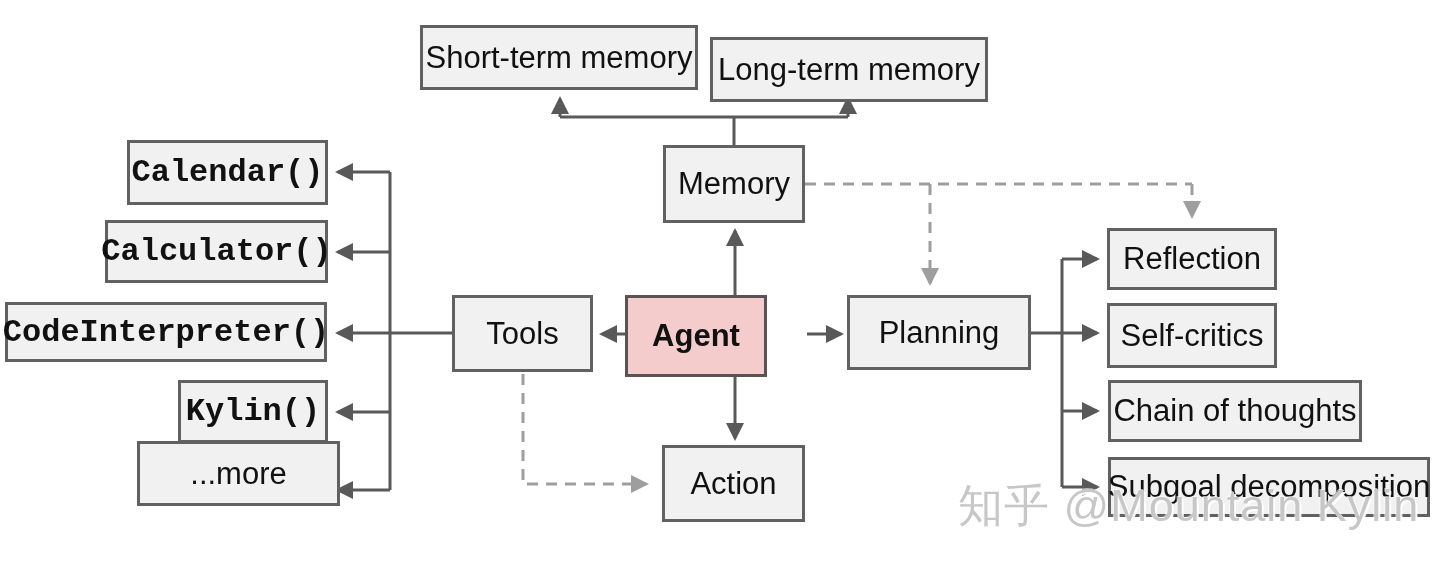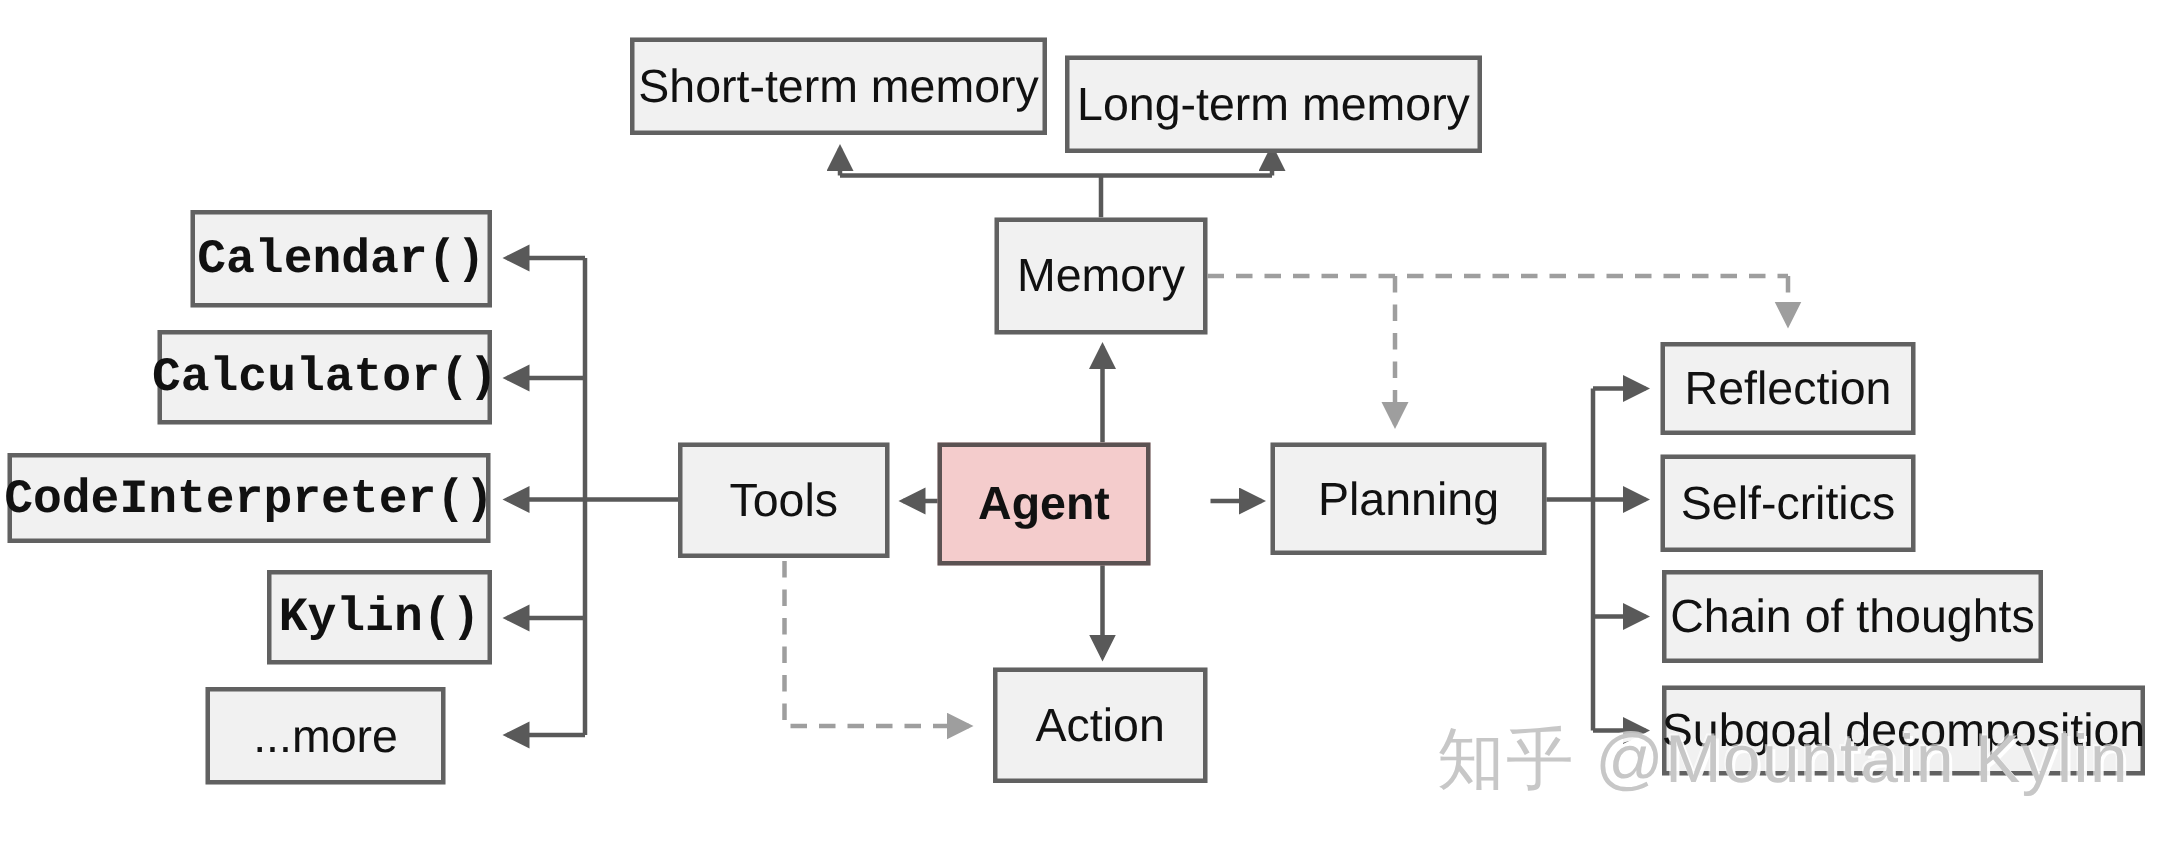--- a/index.html
+++ b/index.html
@@ -75,21 +75,21 @@
   <div class="node" style="left:663px;top:145px;width:142px;height:78px">Memory</div>
   <div class="node pink" style="left:625px;top:295px;width:142px;height:82px">Agent</div>
   <div class="node" style="left:452px;top:295px;width:141px;height:77px">Tools</div>
   <div class="node" style="left:847px;top:295px;width:184px;height:75px">Planning</div>
   <div class="node" style="left:662px;top:445px;width:143px;height:77px">Action</div>
 
   <div class="node mono" style="left:127px;top:140px;width:201px;height:65px">Calendar()</div>
   <div class="node mono" style="left:105px;top:220px;width:223px;height:63px">Calculator()</div>
   <div class="node mono" style="left:5px;top:302px;width:322px;height:60px">CodeInterpreter()</div>
   <div class="node mono" style="left:178px;top:380px;width:150px;height:63px">Kylin()</div>
-  <div class="node" style="left:137px;top:458px;width:160px;height:65px">...more</div>
+  <div class="node" style="left:137px;top:441px;width:203px;height:65px">...more</div>
 
   <div class="node" style="left:1107px;top:228px;width:170px;height:62px">Reflection</div>
   <div class="node" style="left:1107px;top:303px;width:170px;height:65px">Self-critics</div>
   <div class="node" style="left:1108px;top:380px;width:254px;height:62px">Chain of thoughts</div>
   <div class="node" style="left:1108px;top:457px;width:322px;height:60px">Subgoal decomposition</div>
 
   <div id="watermark">知乎 @Mountain Kylin</div>
 </div>
 
 </body></html>

